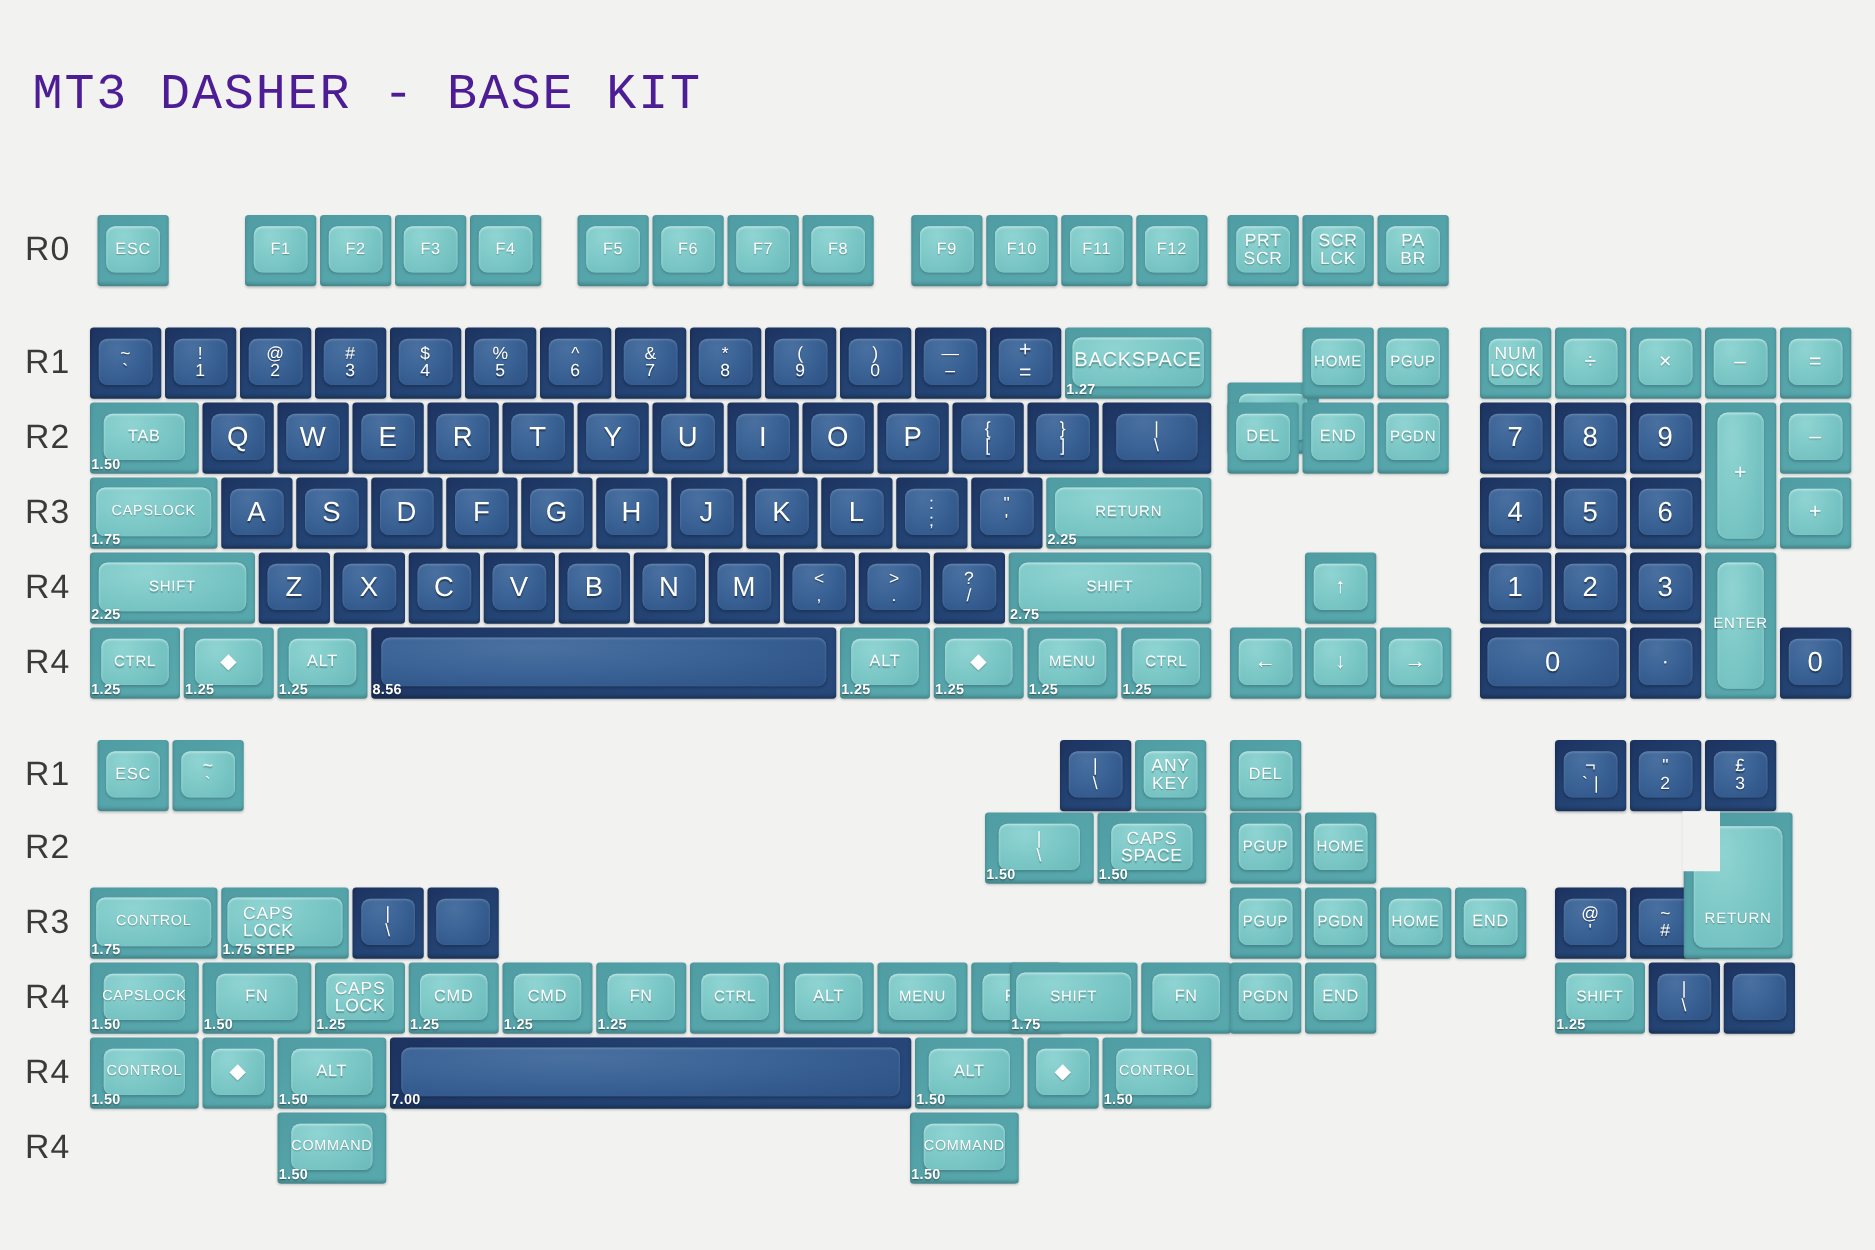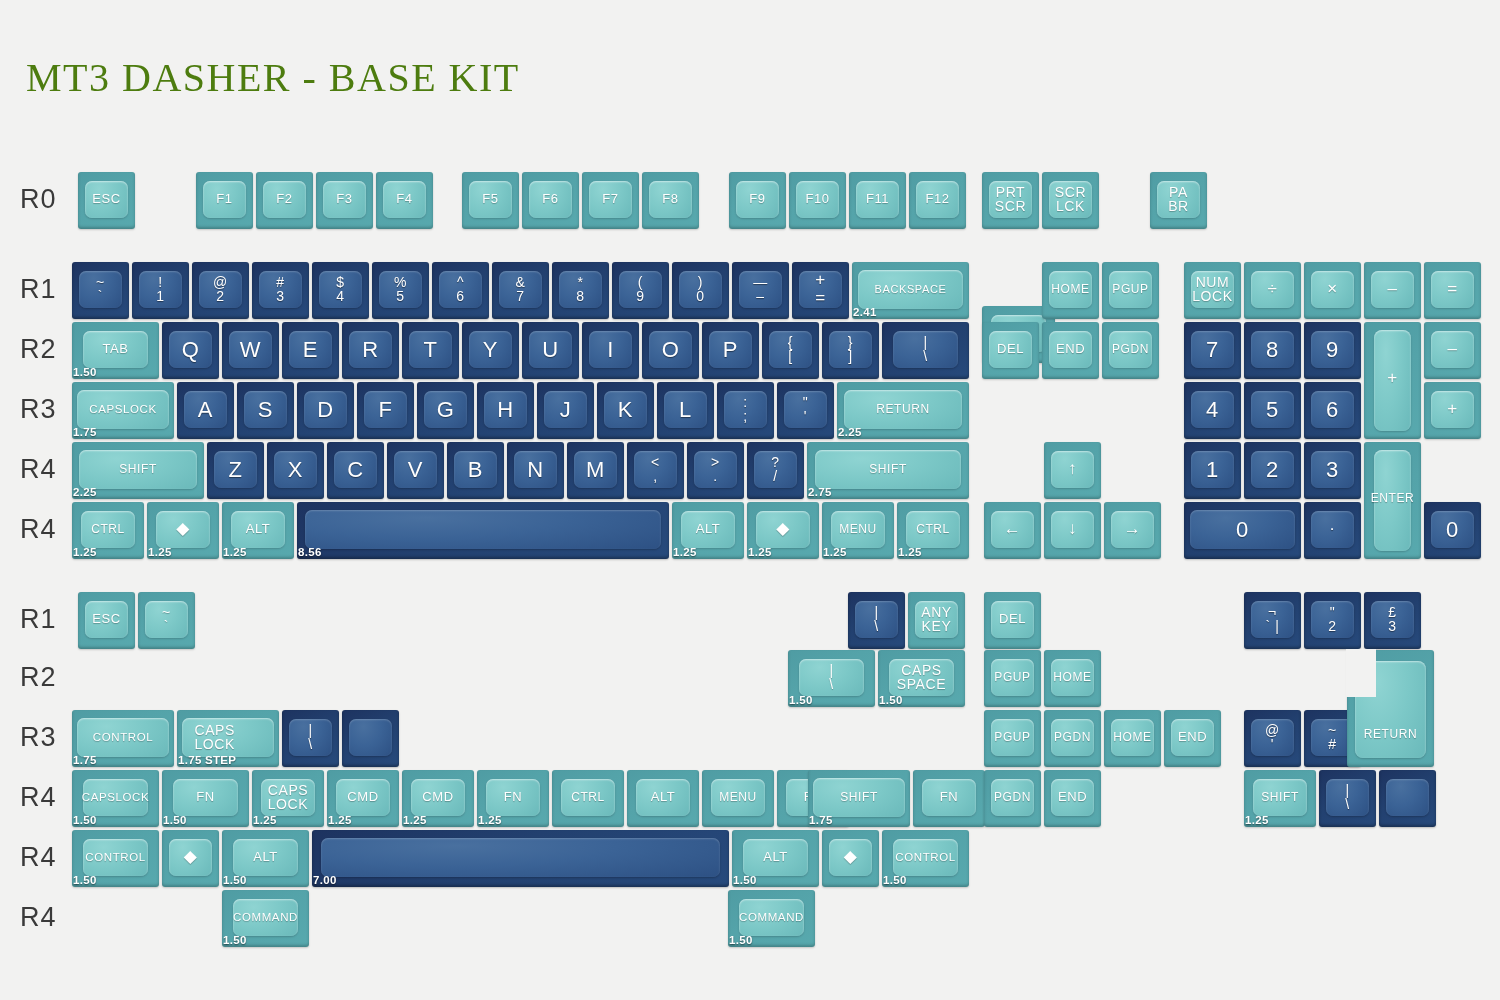--- a/index.html
+++ b/index.html
@@ -16,22 +16,22 @@
     position: relative;
   }
 
   #page-title {
     position: absolute;
     left: 26px;
     top: 54px;
     font-size: 40px;
     font-weight: 300;
     letter-spacing: 1.5px;
-    color: #4d7c0f;
-    font-family: Liberation Serif, serif;
+    color: #4c1d95;
+    font-family: Liberation Mono, monospace;
     white-space: nowrap;
   }
 
   
   .row-label {
     position: absolute;
     font-size: 27px;
     font-weight: 300;
     letter-spacing: 1px;
     color: #3a3a3a;
@@ -258,21 +258,21 @@
       </div>
     </div>
     <div class="key teal" style="left: 1042px; top: 172px; width: 57px; height: 57px; z-index: 2;">
       <div class="cap"></div>
       <div class="top"></div>
       <div class="legend" style="font-size: 14px;">
         <span class="l1">SCR</span>
         <span class="l2">LCK</span>
       </div>
     </div>
-    <div class="key teal" style="left: 1102px; top: 172px; width: 57px; height: 57px; z-index: 2; margin-left: 48px;">
+    <div class="key teal" style="left: 1102px; top: 172px; width: 57px; height: 57px; z-index: 2;">
       <div class="cap"></div>
       <div class="top"></div>
       <div class="legend" style="font-size: 14px;">
         <span class="l1">PA</span>
         <span class="l2">BR</span>
       </div>
     </div>
     <div class="row-label" style="left: 20px; top: 276px;">R1</div>
     <div class="key blue" style="left: 72px; top: 262px; width: 57px; height: 57px; z-index: 2;">
       <div class="cap"></div>
@@ -374,25 +374,25 @@
       <div class="cap"></div>
       <div class="top"></div>
       <div class="legend" style="font-size: 17px;">
         <span class="l1">+</span>
         <span class="l2">=</span>
       </div>
     </div>
     <div class="key teal wide" style="left: 852px; top: 262px; width: 117px; height: 57px; z-index: 2;">
       <div class="cap"></div>
       <div class="top"></div>
-      <div class="legend" style="font-size: 11px; text-align: center;">
+      <div class="legend" style="font-size: 16px; text-align: center;">
         <span class="l1">BACKSPACE</span>
       </div>
     </div>
-    <div class="size-tag" style="left: 853px; top: 306px;">2.41</div>
+    <div class="size-tag" style="left: 853px; top: 306px;">1.27</div>
     <div class="key teal" style="left: 982px; top: 262px; width: 73px; height: 57px; z-index: 2; margin-top: 44px;">
       <div class="cap"></div>
       <div class="top"></div>
       <div class="legend" style="font-size: 13px;">
         <span class="l1">INS</span>
       </div>
     </div>
     <div class="key teal" style="left: 1042px; top: 262px; width: 57px; height: 57px; z-index: 2;">
       <div class="cap"></div>
       <div class="top"></div>

